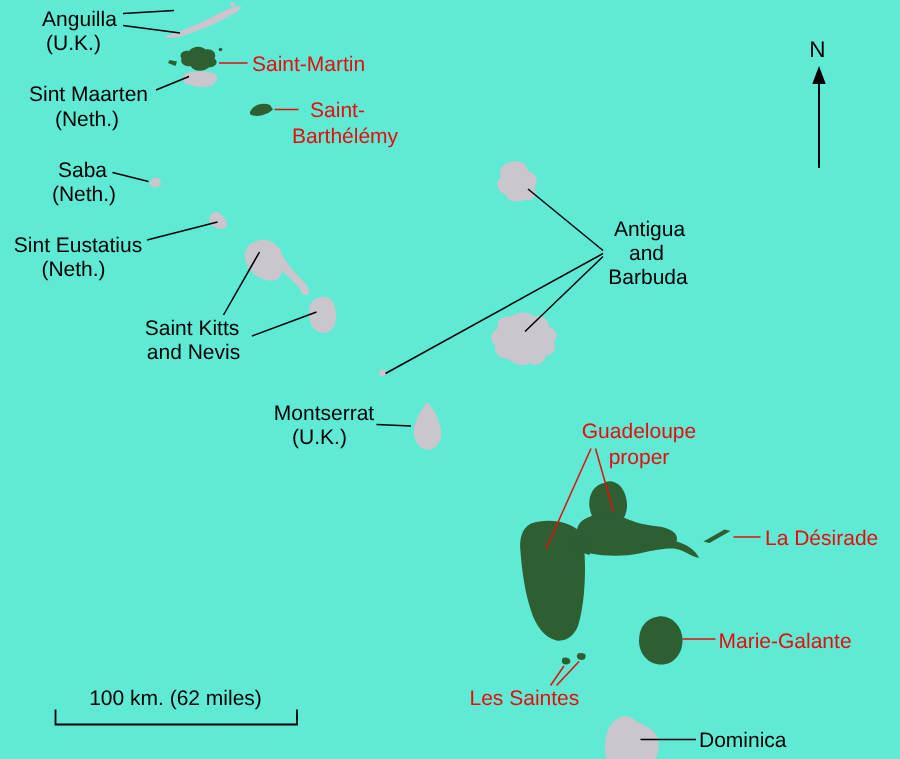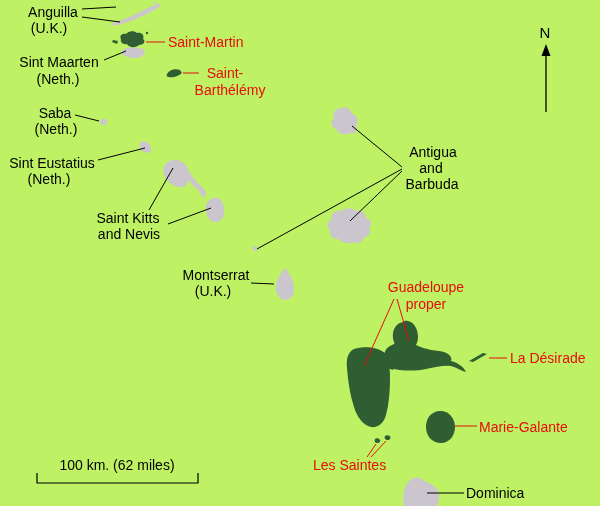--- a/index.html
+++ b/index.html
@@ -1,16 +1,16 @@
 <!DOCTYPE html>
 <html><head>
 <meta charset="utf-8">
 <style>
   html,body{margin:0;padding:0;background:#ffffff;}
-  .map-figure{position:relative;width:600px;height:506px;background:#bef264;overflow:hidden;}
+  .map-figure{position:relative;width:600px;height:506px;background:#5eead4;overflow:hidden;}
   svg{display:block;}
   text{font-family:"Liberation Sans","DejaVu Sans",sans-serif;font-size:14px;}
   .compass-text{font-size:15px;}
   .leader{fill:none;stroke-width:1;}
   .scale-bracket{fill:none;stroke:#000000;stroke-width:1.2;}
   .island{stroke:none;}
 </style>
 </head>
 <body>
 

